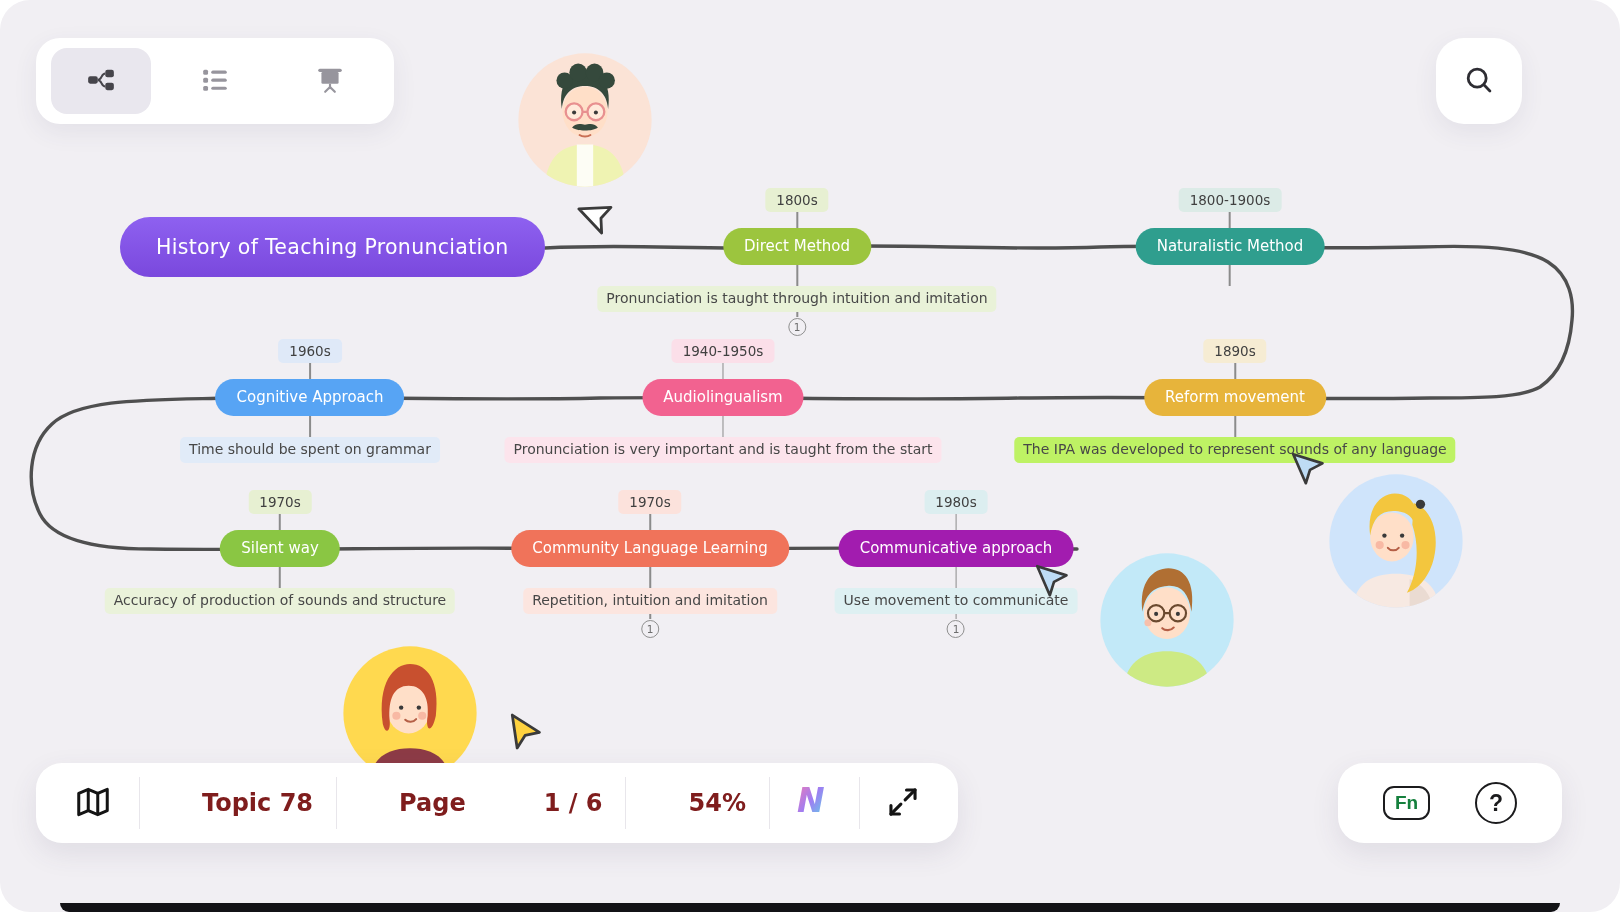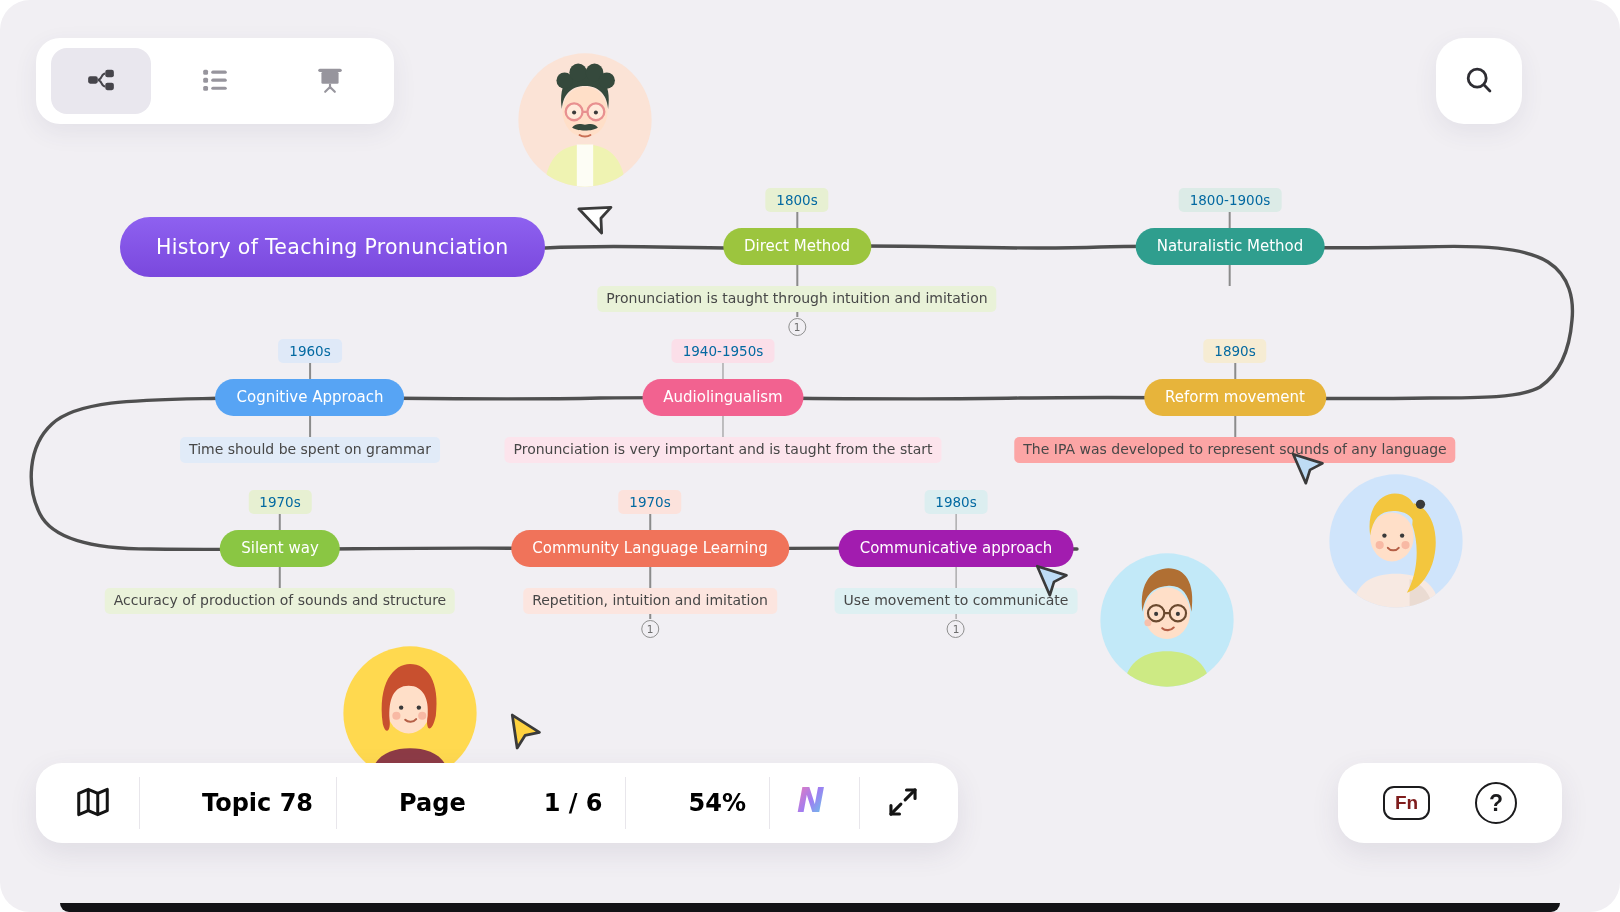--- a/index.html
+++ b/index.html
@@ -15,55 +15,55 @@
 
   
   .search-btn{position:absolute;left:1436px;top:38px;width:86px;height:86px;background:#fff;border:none;border-radius:28px;
     box-shadow:0 8px 24px rgba(70,60,100,.08);display:flex;align-items:center;justify-content:center;z-index:5;cursor:pointer;}
 
   
   .connector-svg{position:absolute;inset:0;z-index:1;pointer-events:none;}
   .root-node{position:absolute;left:120px;top:217px;z-index:2;background:linear-gradient(180deg,#8e61f0,#7a48dd);
     color:#fff;font-size:20.5px;letter-spacing:.3px;padding:18px 36px;border-radius:34px;white-space:nowrap;cursor:pointer;}
   .col{position:absolute;display:flex;flex-direction:column;align-items:center;transform:translateX(-50%);z-index:2;}
-  .date{font-size:13.5px;color:#0369a1;padding:4px 11px;border-radius:5px;white-space:nowrap;line-height:1.2;cursor:pointer;}
+  .date{font-size:13.5px;color:#404040;padding:4px 11px;border-radius:5px;white-space:nowrap;line-height:1.2;cursor:pointer;}
   .stem{width:1.7px;background:#8b8b8b;}
   .s1{height:16px;} .s2{height:21px;} .s3{height:5px;}
   .pill{color:#fff;font-size:15px;padding:10px 21px;border-radius:20px;white-space:nowrap;line-height:1.15;cursor:pointer;}
   .desc{font-size:14px;color:#474747;padding:4px 9px;border-radius:5px;white-space:nowrap;line-height:1.25;cursor:pointer;}
   .numbadge{width:18px;height:18px;box-sizing:border-box;border:1.6px solid #8f8f8f;border-radius:50%;color:#6d6d6d;
     font-size:10.5px;display:flex;align-items:center;justify-content:center;background:#f1eff3;margin-top:1px;cursor:pointer;}
 
   .green-pill{background:#9cc53e}.green-date{background:#e7f0d2}.green-desc{background:#e9f2d8}
   .teal-pill{background:#2f9e8e}.teal-date{background:#dcebe7}.teal-desc{background:#dfedea}
   .blue-pill{background:#57a4f4}.blue-date{background:#dfe9f8}.blue-desc{background:#e1ebf8}
   .pink-pill{background:#f26290}.pink-date{background:#fbdfe9}.pink-desc{background:#fce4ec}
-  .amber-pill{background:#e7b43b}.amber-date{background:#f6ecd3}.amber-desc{background:#fca5a5}
+  .amber-pill{background:#e7b43b}.amber-date{background:#f6ecd3}.amber-desc{background:#bef264}
   .lime-pill{background:#8ac643}.lime-date{background:#e7f0d2}.lime-desc{background:#eaf2da}
   .coral-pill{background:#f0735a}.coral-date{background:#fce2dc}.coral-desc{background:#fce5df}
   .cyan-pill{background:#a21caf}.cyan-date{background:#dceef0}.cyan-desc{background:#def0f2}
 
   
   .avatar{position:absolute;width:136px;height:136px;z-index:3;cursor:pointer;}
   .avatar svg{width:100%;height:100%;display:block;}
   .cursor{position:absolute;z-index:4;pointer-events:none;}
 
   
   .status-bar{position:absolute;left:36px;top:763px;width:922px;height:80px;background:#fff;border-radius:26px;
     box-shadow:0 10px 28px rgba(70,60,100,.10);display:flex;align-items:center;justify-content:space-between;
     padding:0 34px;box-sizing:border-box;z-index:5;}
   .vdiv{width:1px;height:52px;background:#e8e6eb;}
-  .sb-text{font-size:24px;font-weight:600;color:#000000;white-space:nowrap;margin-left:40px;}
+  .sb-text{font-size:24px;font-weight:600;color:#7f1d1d;white-space:nowrap;margin-left:40px;}
   .page-group{display:flex;gap:38px;align-items:center;}
   .icon-btn{border:none;background:transparent;display:flex;align-items:center;justify-content:center;cursor:pointer;padding:4px;}
 
   
   .help-bar{position:absolute;left:1338px;top:763px;width:224px;height:80px;background:#fff;border-radius:26px;
     box-shadow:0 10px 28px rgba(70,60,100,.10);display:flex;align-items:center;justify-content:space-evenly;z-index:5;}
-  .fn-key{border:2.6px solid #1b1b1d;border-radius:11px;padding:4px 10px;font-size:19px;font-weight:bold;color:#7f1d1d;background:#fff;cursor:pointer;}
+  .fn-key{border:2.6px solid #1b1b1d;border-radius:11px;padding:4px 10px;font-size:19px;font-weight:bold;color:#15803d;background:#fff;cursor:pointer;}
   .help-circle{width:42px;height:42px;box-sizing:border-box;border:2.6px solid #1b1b1d;border-radius:50%;
     font-size:23px;font-weight:bold;color:#1b1b1d;background:#fff;display:flex;align-items:center;justify-content:center;cursor:pointer;}
 </style>
 </head>
 <body>
 
 <div class="stage">
   <div class="screen">
 
     <svg class="connector-svg" width="1620" height="912" viewBox="0 0 1620 912">

